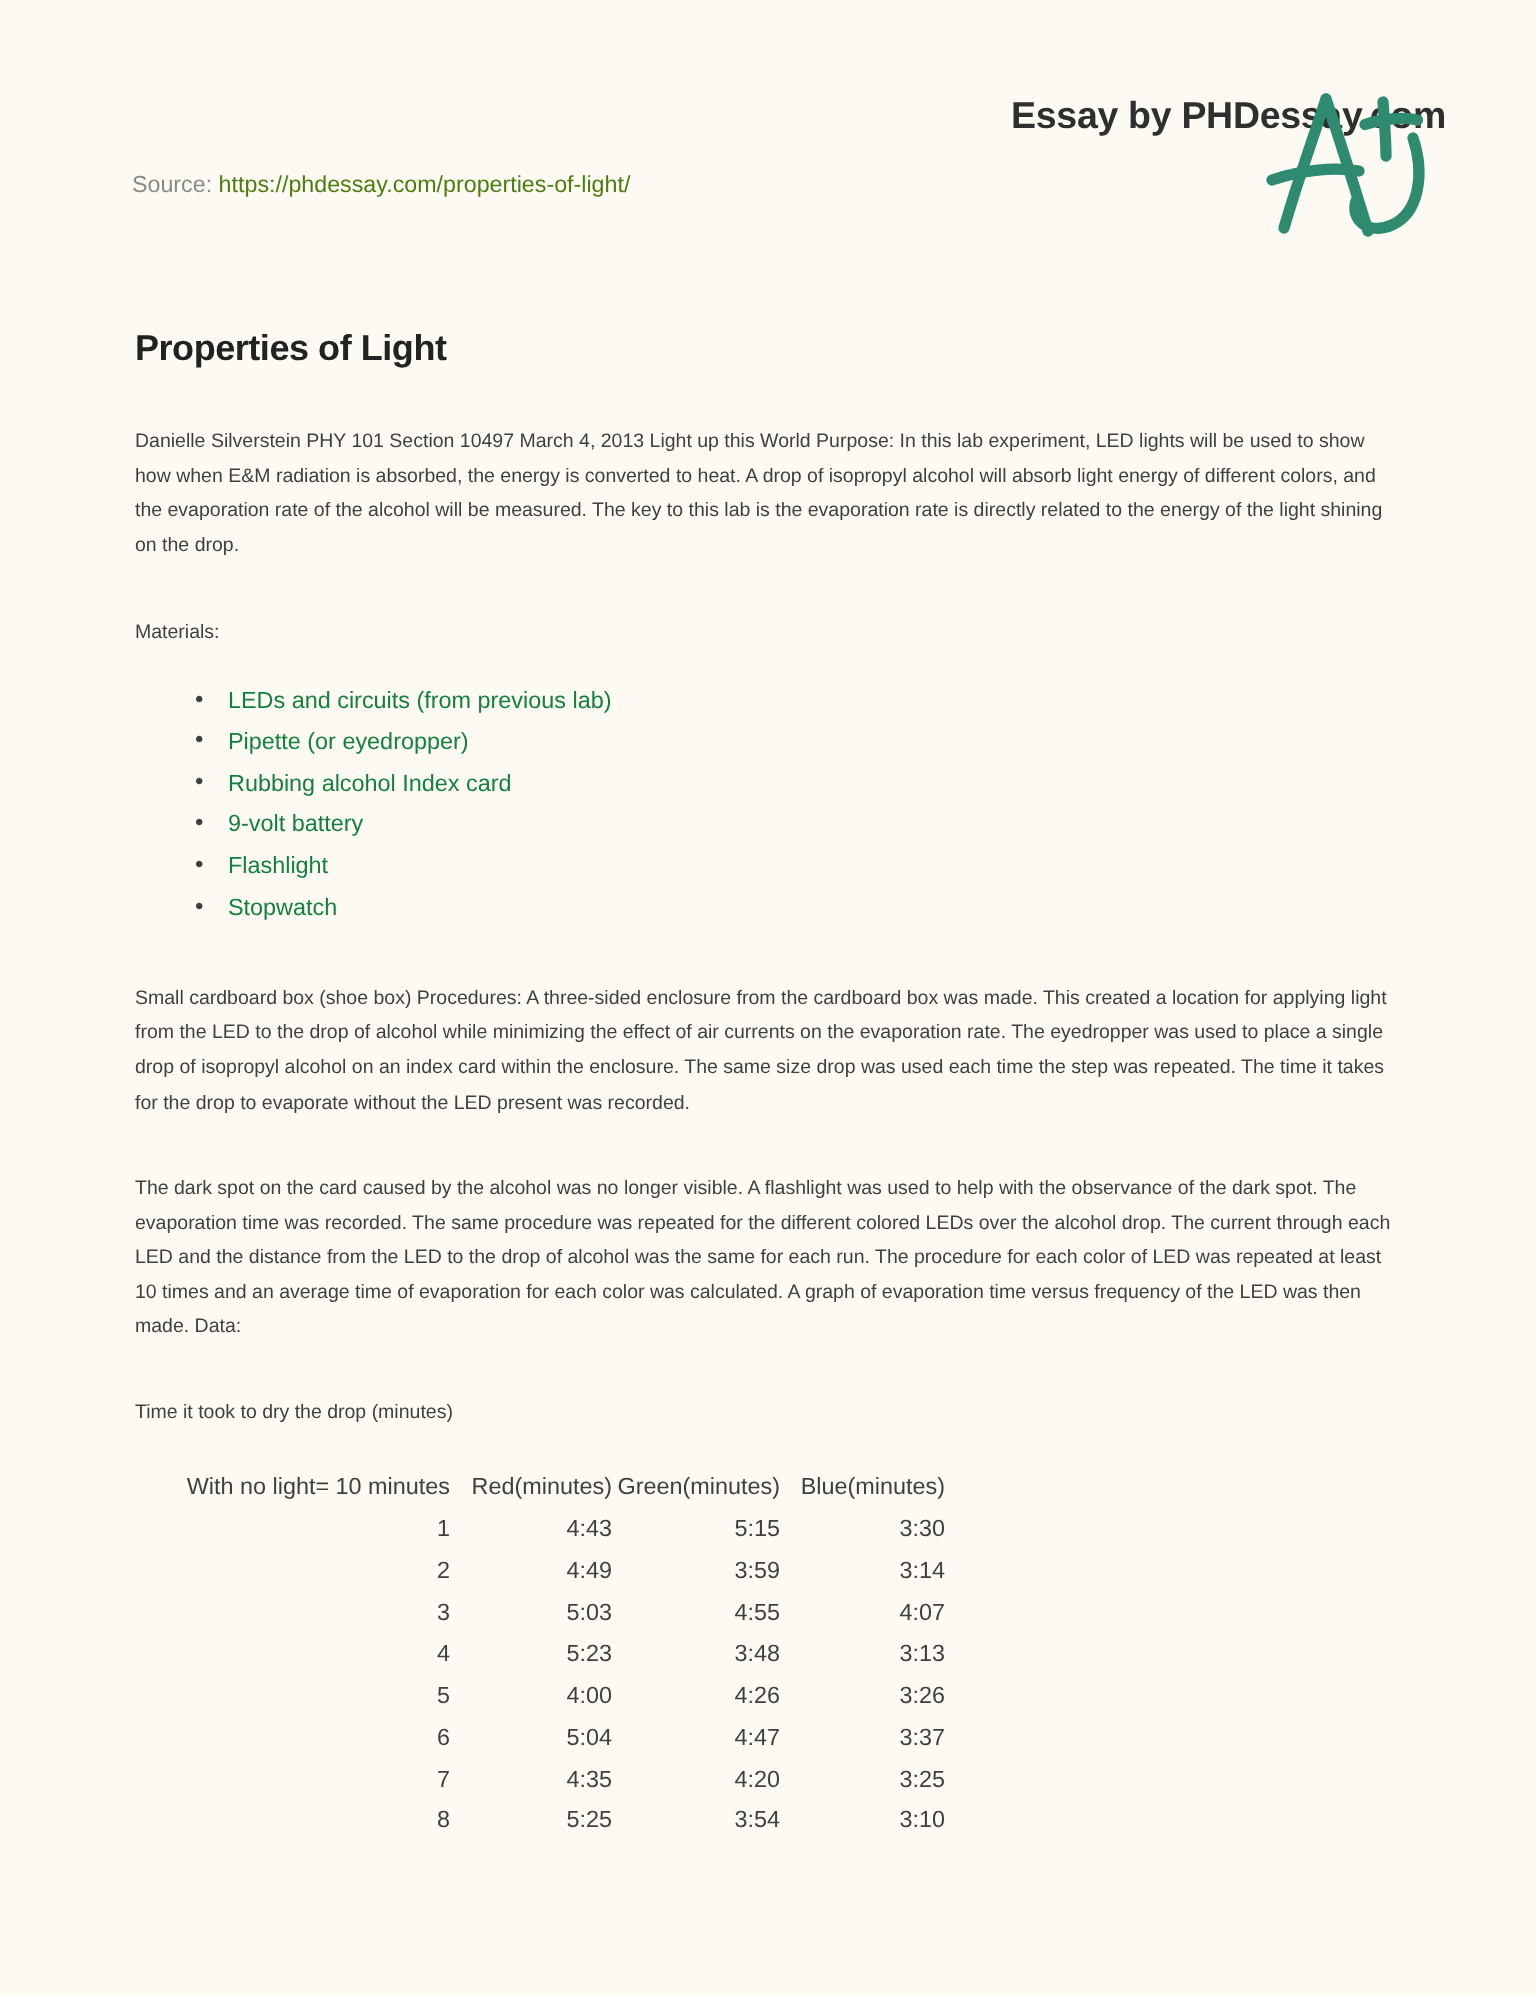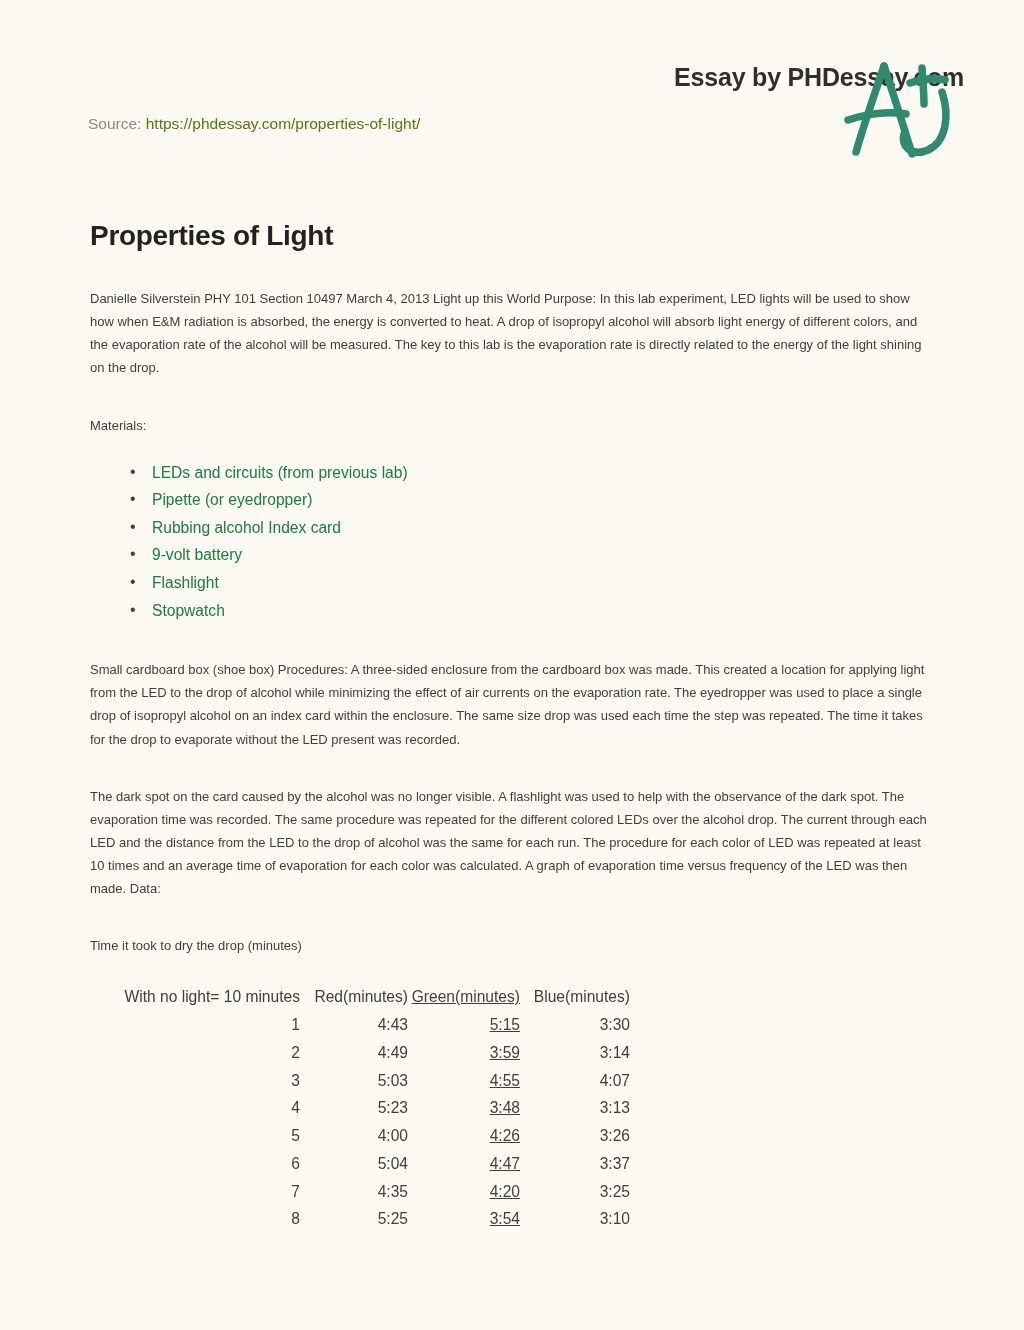--- a/index.html
+++ b/index.html
@@ -54,21 +54,21 @@
     width: 130px;
     height: 120px;
   }
   .logo svg { display: block; width: 100%; height: 100%; }
 
   
   .article {
     padding: 0 64px 0 90px;
   }
   .doc-title {
-    font-size: 28px;
+    font-size: 24px;
     font-weight: bold;
     color: #222222;
     margin: 48px 0 0 0;
     letter-spacing: -0.3px;
     line-height: 1.25;
   }
   .para {
     font-size: 13px;
     line-height: 1.78;
     color: #3f3f3f;
@@ -112,21 +112,21 @@
     text-align: right;
     padding: 0;
     vertical-align: top;
     white-space: nowrap;
   }
   .data-table th.col-label,
   .data-table td.col-label { width: 210px; padding-left: 14px; }
   .data-table th.col-red,
   .data-table td.col-red { width: 108px; }
   .data-table th.col-green,
-  .data-table td.col-green { width: 112px; text-decoration: underline; }
+  .data-table td.col-green { width: 112px; }
   .data-table th.col-blue,
   .data-table td.col-blue { width: 110px; }
   .data-table td.col-red,
   .data-table td.col-green,
   .data-table td.col-blue { padding-left: 8px; }
   .data-table th.col-red { padding-left: 1px; }
   .data-table th.col-green { padding-left: 1px; }
   .data-table th.col-blue { padding-left: 1px; }
 </style>
 </head>

